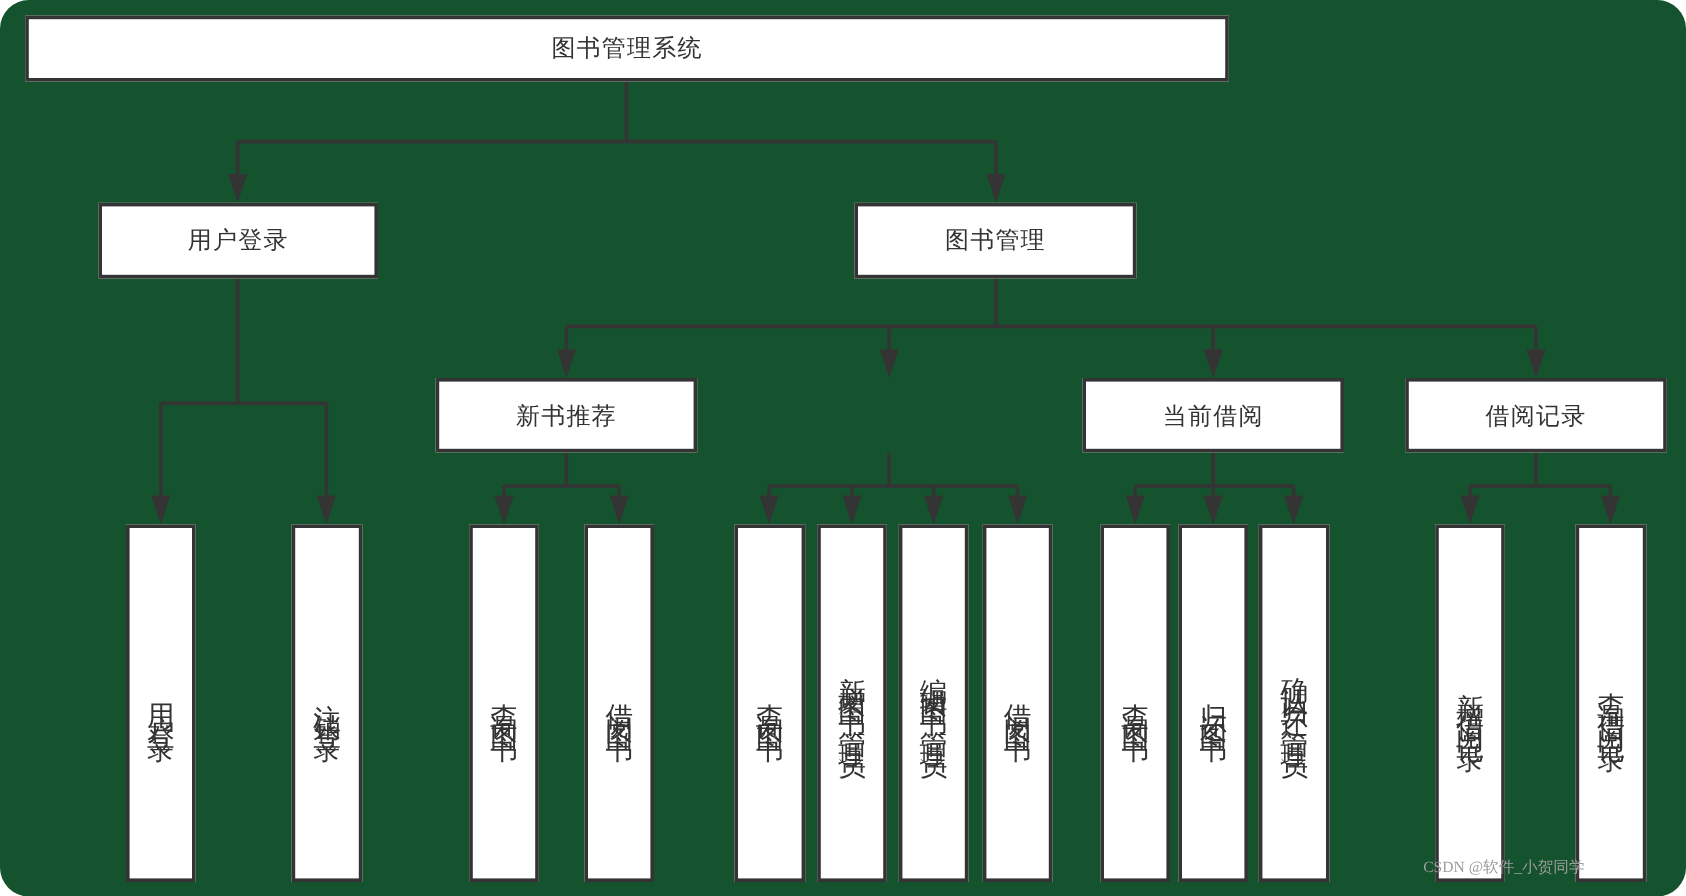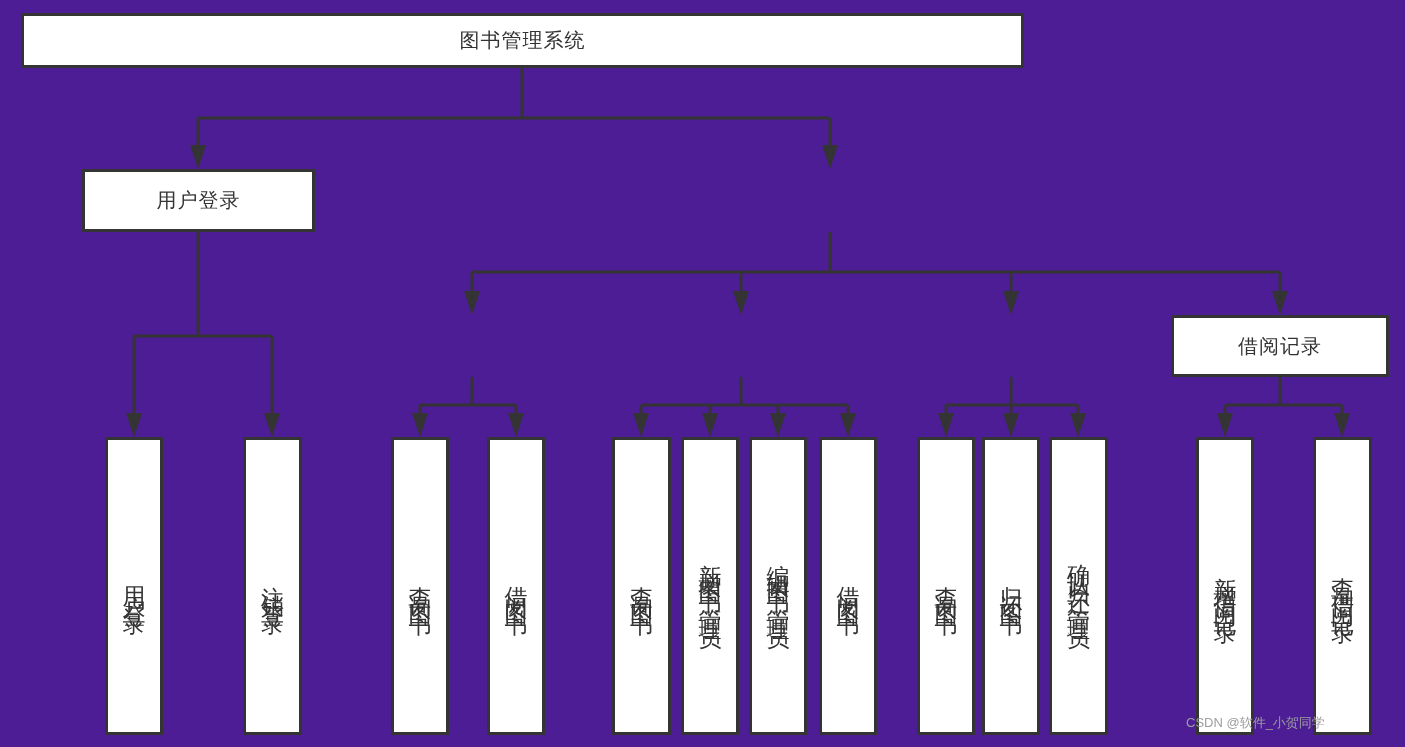--- a/index.html
+++ b/index.html
@@ -1,22 +1,23 @@
 <!DOCTYPE html>
 <html><head>
 <meta charset="utf-8">
 <style>
   html, body { margin: 0; padding: 0; background: #ffffff; }
   .canvas {
     position: relative;
     width: 1405px;
     height: 747px;
-    background: #4c1d95;
-    font-family: Liberation Sans, sans-serif;
+    background: #14532d;
+    font-family: Liberation Serif, serif;
     overflow: hidden;
+    border-radius: 24px;
   }
   .connectors {
     position: absolute;
     left: 0; top: 0;
     width: 1405px; height: 747px;
   }
   .box {
     position: absolute;
     background: #ffffff;
     border: 3px solid #343434;
@@ -100,21 +101,30 @@
     </g>
   </svg>
 
   <div class="box hbox" style="left:21px;top:13px;width:1003px;height:55px">
     <span class="label">图书管理系统</span>
   </div>
 
   <div class="box hbox" style="left:82px;top:169px;width:233px;height:63px">
     <span class="label">用户登录</span>
   </div>
+  <div class="box hbox" style="left:712px;top:169px;width:235px;height:63px">
+    <span class="label">图书管理</span>
+  </div>
 
+  <div class="box hbox" style="left:363px;top:315px;width:218px;height:62px">
+    <span class="label">新书推荐</span>
+  </div>
+  <div class="box hbox" style="left:902px;top:315px;width:218px;height:62px">
+    <span class="label">当前借阅</span>
+  </div>
   <div class="box hbox" style="left:1171px;top:315px;width:218px;height:62px">
     <span class="label">借阅记录</span>
   </div>
 
   <div class="box vbox" style="left:105px;top:437px;width:58px;height:298px">
     <span class="vlabel">用户登录</span>
   </div>
   <div class="box vbox" style="left:243px;top:437px;width:59px;height:298px">
     <span class="vlabel">注销登录</span>
   </div>

